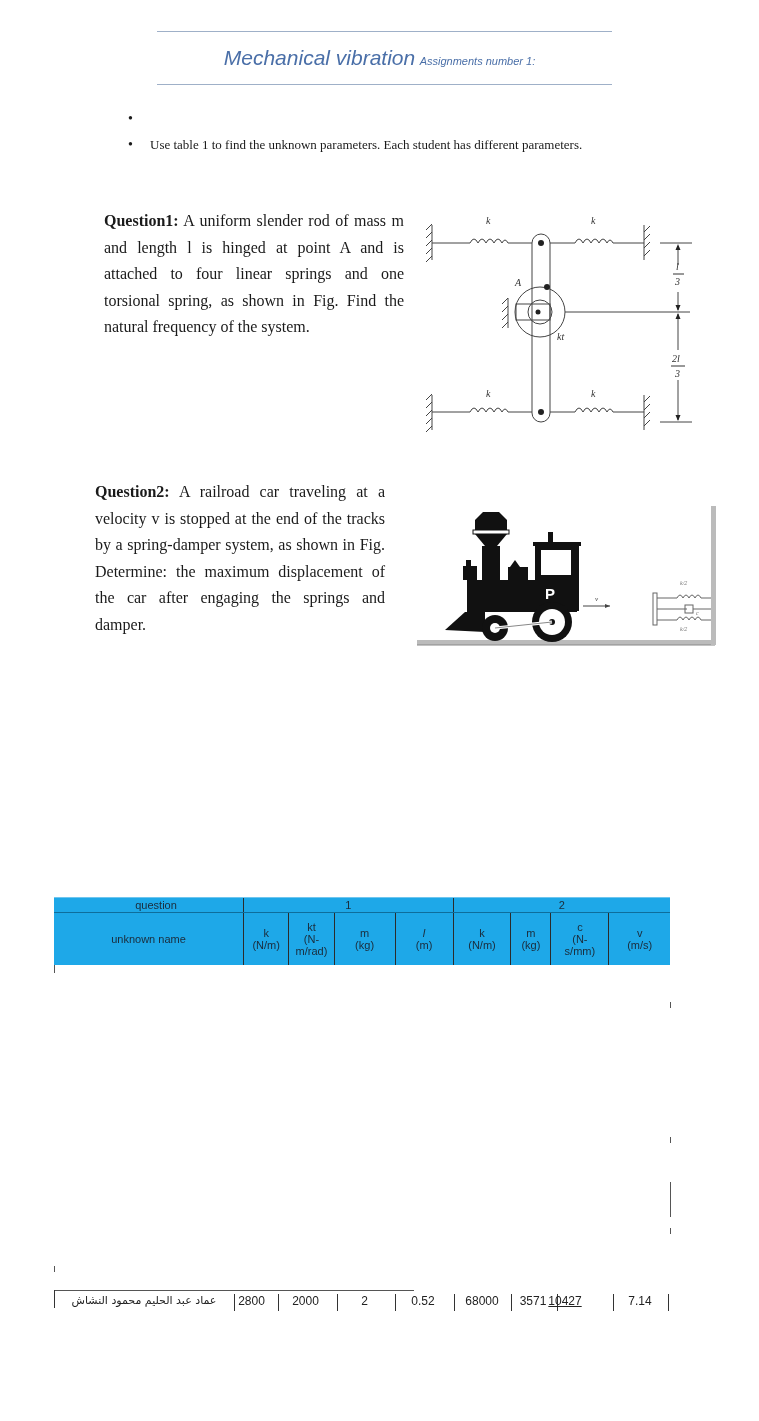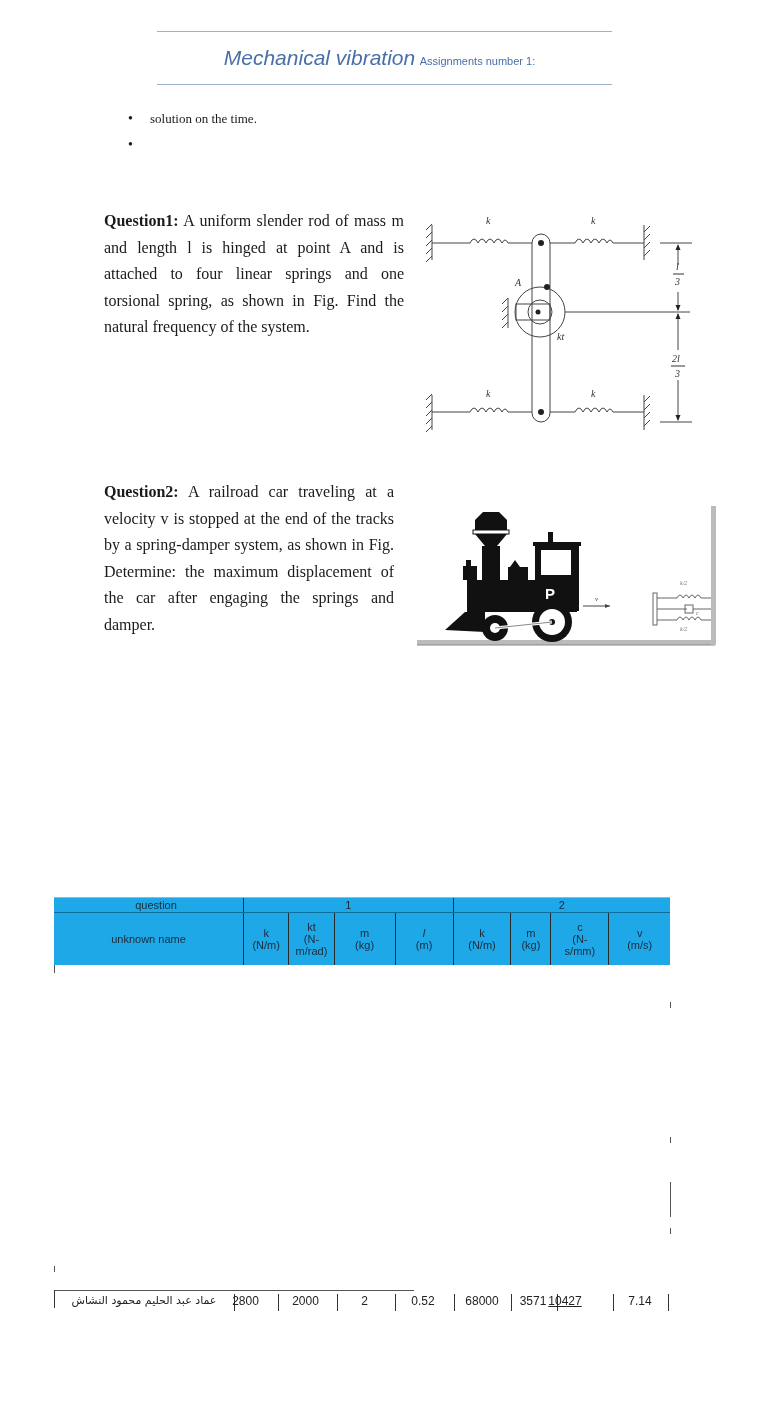--- a/index.html
+++ b/index.html
@@ -2,21 +2,21 @@
 <html><head>
 <meta charset="utf-8">
 <style>
   * { box-sizing: border-box; margin: 0; padding: 0; }
   html, body { width: 759px; height: 1421px; background: #ffffff; overflow: hidden; }
   body { position: relative; font-family: "Liberation Serif", serif; color: #1a1a1a; }
 
   .hr { position: absolute; left: 157px; width: 455px; height: 1px; background: #9fb0c8; }
   .title { position: absolute; left: 0; width: 759px; top: 46px; text-align: center; color: #4a6fa8; font-family: "Liberation Sans", sans-serif; }
   .title .main { font-size: 21px; font-style: italic; }
-  .title .sub { font-size: 11px; }
+  .title .sub { font-size: 11px; font-style: italic; }
 
   .bullets { position: absolute; left: 128px; top: 106px; width: 545px; font-size: 13px; line-height: 26px; }
   .bullet { display: flex; }
   .bullet .dot { width: 22px; flex: none; font-size: 14px; }
 
   .qtext { position: absolute; font-size: 16px; line-height: 26.5px; text-align: justify; }
   .qtext b { font-weight: bold; }
 
   .fig { position: absolute; }
 
@@ -38,25 +38,25 @@
 <div class="title">
   <span class="main">Mechanical vibration</span>
   <span class="sub">Assignments number 1:</span>
 </div>
 <div class="hr" style="top:84px;"></div>
 
 <div class="bullets">
   <div class="bullet">
     <span class="dot">•</span>
     <div>
-      <div>solution on the time.</div>
     </div>
   </div>
   <div class="bullet">
     <span class="dot">•</span>
+    <div>Use table 1 to find the unknown parameters. Each student has different parameters.</div>
   </div>
 </div>
 
 <div class="qtext" style="left:104px; top:208px; width:300px;">
   <b>Question1:</b>
   <span>A uniform slender rod of mass m and length l is hinged at point A and is attached to four linear springs and one torsional spring, as shown in Fig. Find the natural frequency of the system.</span>
 </div>
 
 <svg class="fig" style="left:420px; top:210px;" width="290" height="225" viewBox="0 0 290 225">
   <g stroke="#444" stroke-width="1" fill="none">
@@ -119,21 +119,21 @@
     <text x="137" y="130">kt</text>
     <text x="256" y="60">l</text>
     <line x1="253" y1="64" x2="264" y2="64" stroke="#333"></line>
     <text x="255" y="75">3</text>
     <text x="252" y="152">2l</text>
     <line x1="251" y1="156" x2="265" y2="156" stroke="#333"></line>
     <text x="255" y="167">3</text>
   </g>
 </svg>
 
-<div class="qtext" style="left:104px; top:479px; width:290px;">
+<div class="qtext" style="left:95px; top:479px; width:290px;">
   <b>Question2:</b>
   <span>A railroad car traveling at a velocity v is stopped at the end of the tracks by a spring-damper system, as shown in Fig. Determine: the maximum displacement of the car after engaging the springs and damper.</span>
 </div>
 
 <svg class="fig" style="left:415px; top:500px;" width="305" height="155" viewBox="0 0 305 155">
 
   <rect x="2" y="140" width="298" height="5" fill="#bbb"></rect>
   <path d="M2 145 H300" stroke="#888" stroke-width="1"></path>
 
   <rect x="296" y="6" width="5" height="139" fill="#bbb"></rect>
@@ -251,21 +251,21 @@
 <div class="vtick" style="left:670px; top:1137px; height:6px;"></div>
 <div class="vtick" style="left:670px; top:1182px; height:35px;"></div>
 <div class="vtick" style="left:670px; top:1228px; height:6px;"></div>
 <div class="vtick" style="left:54px; top:1266px; height:6px;"></div>
 
 <div class="datarow">
   <div class="hline"></div>
   <div class="sep" style="left:0; top:0; height:18px;"></div>
   <div class="cell" style="left:10px; width:160px; direction:rtl; font-family:'DejaVu Sans',sans-serif; font-size:11px;">عماد عبد الحليم محمود النشاش</div>
   <div class="sep" style="left:180px;"></div>
-  <div class="cell" style="left:170px; width:43px;">2800</div>
+  <div class="cell" style="left:176px; width:43px;">2800</div>
   <div class="sep" style="left:224px;"></div>
   <div class="cell" style="left:224px; width:55px;">2000</div>
   <div class="sep" style="left:283px;"></div>
   <div class="cell" style="left:283px; width:55px;">2</div>
   <div class="sep" style="left:341px;"></div>
   <div class="cell" style="left:341px; width:56px;">0.52</div>
   <div class="sep" style="left:400px;"></div>
   <div class="cell" style="left:402px; width:52px;">68000</div>
   <div class="sep" style="left:457px;"></div>
   <div class="cell" style="left:459px; width:40px;">3571</div>

